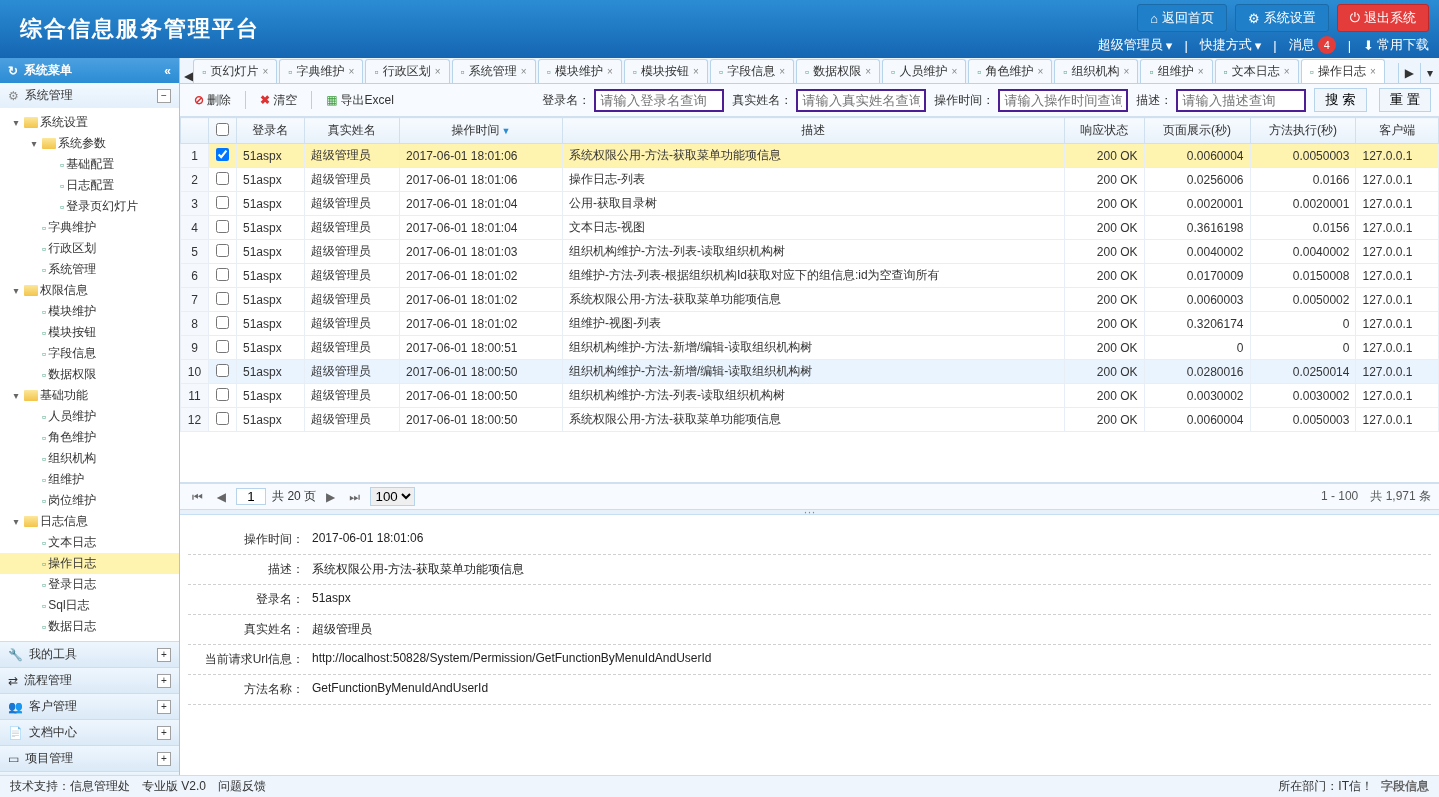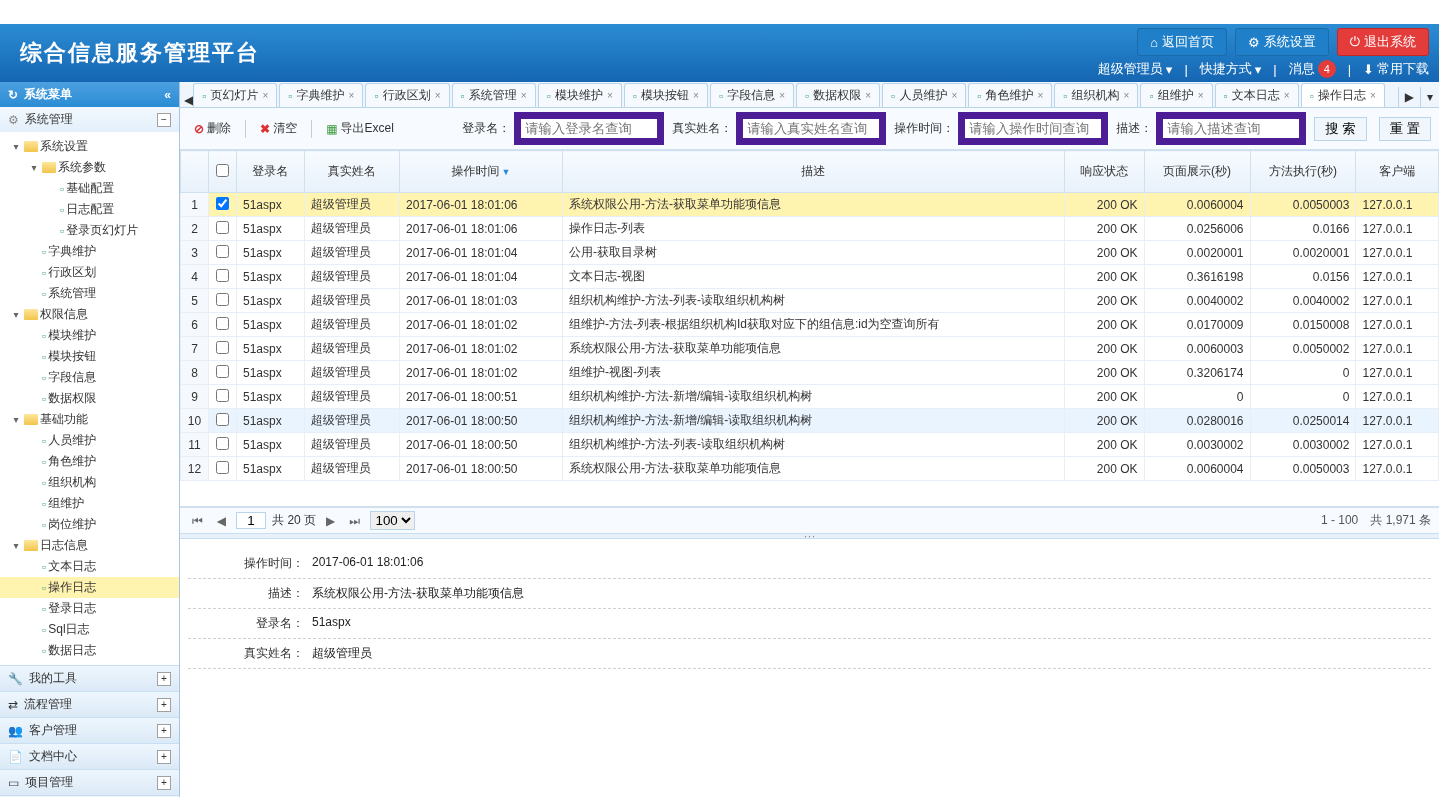--- a/index.html
+++ b/index.html
@@ -1,17 +1,17 @@
 <!DOCTYPE html>
 <html><head>
 <meta charset="utf-8">
 <style>
 * { margin: 0; padding: 0; box-sizing: border-box; }
 body { font-family: "Microsoft YaHei", Arial, sans-serif; font-size: 12px; color: #333; background: #fff; overflow: hidden; }
-.header { height: 58px; background: linear-gradient(to bottom, #2b8cd4, #1566b2); display: flex; align-items: center; justify-content: space-between; padding: 0 10px 0 20px; margin-top: 24px; }
+.header { height: 58px; background: linear-gradient(to bottom, #2b8cd4, #1566b2); display: flex; align-items: center; justify-content: space-between; padding: 0 10px 0 20px; }
 .logo-title { color: #fff; font-size: 22px; font-weight: bold; letter-spacing: 2px; }
 .header-right { display: flex; flex-direction: column; align-items: flex-end; gap: 4px; }
 .header-top-btns { display: flex; gap: 8px; }
 .hbtn { padding: 4px 12px; color: #fff; border-radius: 3px; display: flex; align-items: center; gap: 4px; cursor: pointer; font-size: 13px; }
 .hbtn.home { background: #1f7fc9; border: 1px solid #1a6ba8; }
 .hbtn.sys { background: #1f7fc9; border: 1px solid #1a6ba8; }
 .hbtn.exit { background: #e43b3b; border: 1px solid #c02828; }
 .header-bottom { display: flex; align-items: center; gap: 12px; color: #fff; font-size: 13px; }
 .hb-item { display: flex; align-items: center; gap: 3px; cursor: pointer; }
 .msg-badge { background: #e43b3b; color: #fff; border-radius: 50%; width: 18px; height: 18px; display: inline-flex; align-items: center; justify-content: center; font-size: 11px; }
@@ -37,26 +37,26 @@
 .tab { padding: 3px 8px; border: 1px solid #b8d4eb; border-bottom: none; background: #f6fafe; margin-right: 2px; display: flex; align-items: center; gap: 4px; cursor: pointer; border-radius: 3px 3px 0 0; font-size: 12px; white-space: nowrap; }
 .tab.active { background: #fff; border-bottom: 1px solid #fff; position: relative; top: 1px; }
 .tab .close { color: #888; font-size: 10px; }
 .tab-nav { margin-left: auto; display: flex; }
 .tab-nav span { padding: 3px 6px; border-left: 1px solid #b8d4eb; cursor: pointer; }
 .toolbar { display: flex; align-items: center; padding: 4px 8px; background: #f7fbff; border-bottom: 1px solid #d0e0ef; gap: 8px; flex-wrap: nowrap; }
 .tbtn { display: flex; align-items: center; gap: 3px; padding: 2px 6px; cursor: pointer; }
 .sep { width: 1px; height: 18px; background: #ccc; }
 .search-group { display: flex; align-items: center; gap: 4px; }
 .search-group label { color: #333; }
-.search-group input { border: 7px solid #4c1d95; padding: 2px 4px; width: 150px; }
+.search-group input { border: 2px solid #4c1d95; padding: 2px 4px; width: 130px; }
 .search-btns { margin-left: auto; display: flex; gap: 12px; }
 .search-btns button { border: 1px solid #b8d4eb; background: #f0f6fc; padding: 2px 10px; cursor: pointer; }
 .grid-wrap { flex: 1; overflow: auto; border-bottom: 1px solid #d0e0ef; }
 .grid { width: 100%; border-collapse: collapse; }
-.grid th { background: linear-gradient(to bottom,#f7fbff,#e8f1fa); border: 1px solid #d0e0ef; padding: 12px 6px; font-weight: normal; position: sticky; top: 0; }
+.grid th { background: linear-gradient(to bottom,#f7fbff,#e8f1fa); border: 1px solid #d0e0ef; padding: 4px 6px; font-weight: normal; position: sticky; top: 0; }
 .grid th .sort { font-size: 9px; color: #2b8cd4; margin-left: 2px; }
 .grid td { border: 1px solid #e8eef5; padding: 3px 6px; white-space: nowrap; overflow: hidden; text-overflow: ellipsis; }
 .grid td.num { text-align: right; }
 .grid tbody tr.selected { background: #fff3b0; }
 .grid tbody tr.hover { background: #eaf4ff; }
 .grid .rownum { text-align: center; background: #f5f9fd; width: 28px; }
 .grid .chk { text-align: center; width: 28px; }
 .paging { display: flex; align-items: center; padding: 3px 8px; border-top: 1px solid #d0e0ef; background: #f7fbff; gap: 6px; }
 .paging .pgbtn { padding: 1px 4px; cursor: pointer; color: #666; }
 .paging input { width: 30px; border: 1px solid #b8d4eb; text-align: center; }
@@ -607,20 +607,28 @@
           <div class="dval">系统权限公用-方法-获取菜单功能项信息</div>
         </div>
         <div class="drow">
           <div class="dlabel">登录名：</div>
           <div class="dval">51aspx</div>
         </div>
         <div class="drow">
           <div class="dlabel">真实姓名：</div>
           <div class="dval">超级管理员</div>
         </div>
+        <div class="drow">
+          <div class="dlabel">当前请求Url信息：</div>
+          <div class="dval">http://localhost:50828/System/Permission/GetFunctionByMenuIdAndUserId</div>
+        </div>
+        <div class="drow">
+          <div class="dlabel">方法名称：</div>
+          <div class="dval">GetFunctionByMenuIdAndUserId</div>
+        </div>
       </div>
   </div>
 </div>
 
 <div class="footer">
   <span>技术支持：信息管理处　专业版 V2.0　问题反馈</span>
   <span class="fright">
     <span>所在部门：IT信！</span>
     <span style="font-weight:bold;color:#666">字段信息</span>
   </span>

